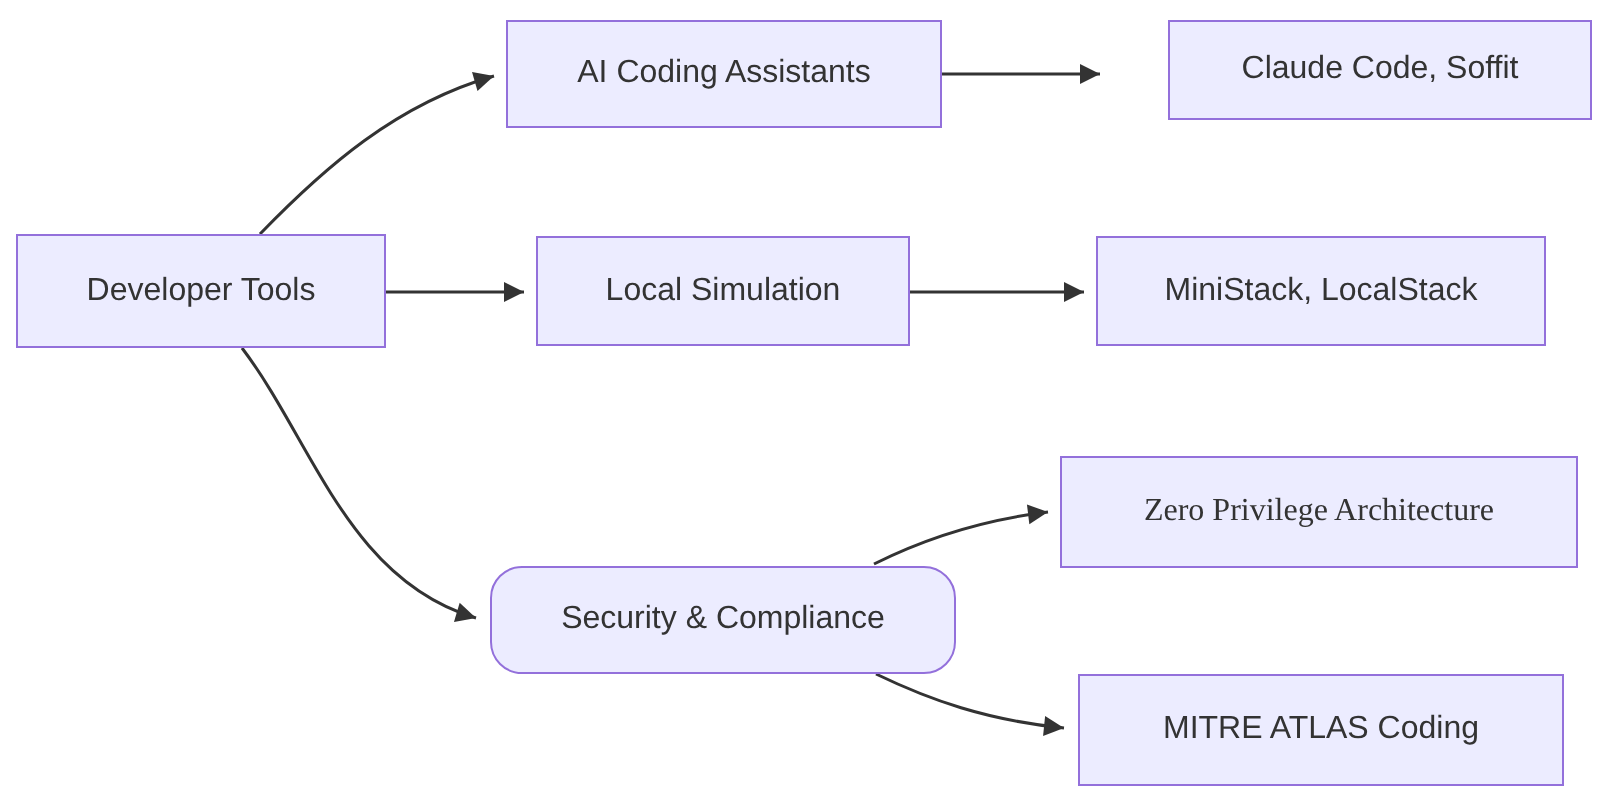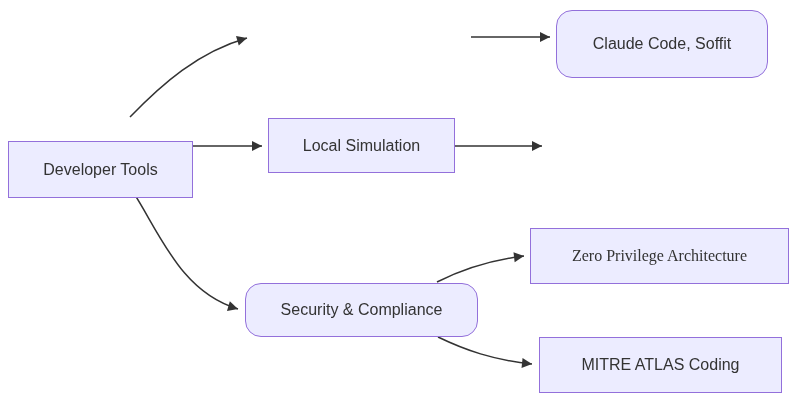--- a/index.html
+++ b/index.html
@@ -65,33 +65,39 @@
 
     <path class="edge-path" marker-end="url(#arrowhead)" d="M471,37 L550,37"></path>
 
     <path class="edge-path" marker-end="url(#arrowhead)" d="M455,146 L542,146"></path>
 
     <path class="edge-path" marker-end="url(#arrowhead)" d="M437,282 C463,269 491,260 524,256"></path>
 
     <path class="edge-path" marker-end="url(#arrowhead)" d="M438,337 C465,350 493,360 532,364"></path>
   </svg>
 
-  <div class="node" style="left:8px;   top:117px; width:185px; height:57px;margin-top:24px;">
+  <div class="node" style="left:8px;   top:117px; width:185px; height:57px;">
     <span class="node-label">Developer Tools</span>
   </div>
 
+  <div class="node" style="left:253px; top:10px;  width:218px; height:54px;">
+    <span class="node-label">AI Coding Assistants</span>
+  </div>
 
-  <div class="node" style="left:556px; top:10px;  width:212px; height:68px;border-radius:16px;">
+  <div class="node" style="left:584px; top:10px;  width:212px; height:50px;">
     <span class="node-label">Claude Code, Soffit</span>
   </div>
 
   <div class="node" style="left:268px; top:118px; width:187px; height:55px;justify-content:center;">
     <span class="node-label">Local Simulation</span>
   </div>
 
+  <div class="node" style="left:548px; top:118px; width:225px; height:55px;">
+    <span class="node-label">MiniStack, LocalStack</span>
+  </div>
 
   <div class="node" style="left:245px; top:283px; width:233px; height:54px;border-radius:16px;">
     <span class="node-label">Security &amp; Compliance</span>
   </div>
 
   <div class="node" style="left:530px; top:228px; width:259px; height:56px;font-family:Liberation Serif, serif;">
     <span class="node-label">Zero Privilege Architecture</span>
   </div>
 
   <div class="node" style="left:539px; top:337px; width:243px; height:56px;">

